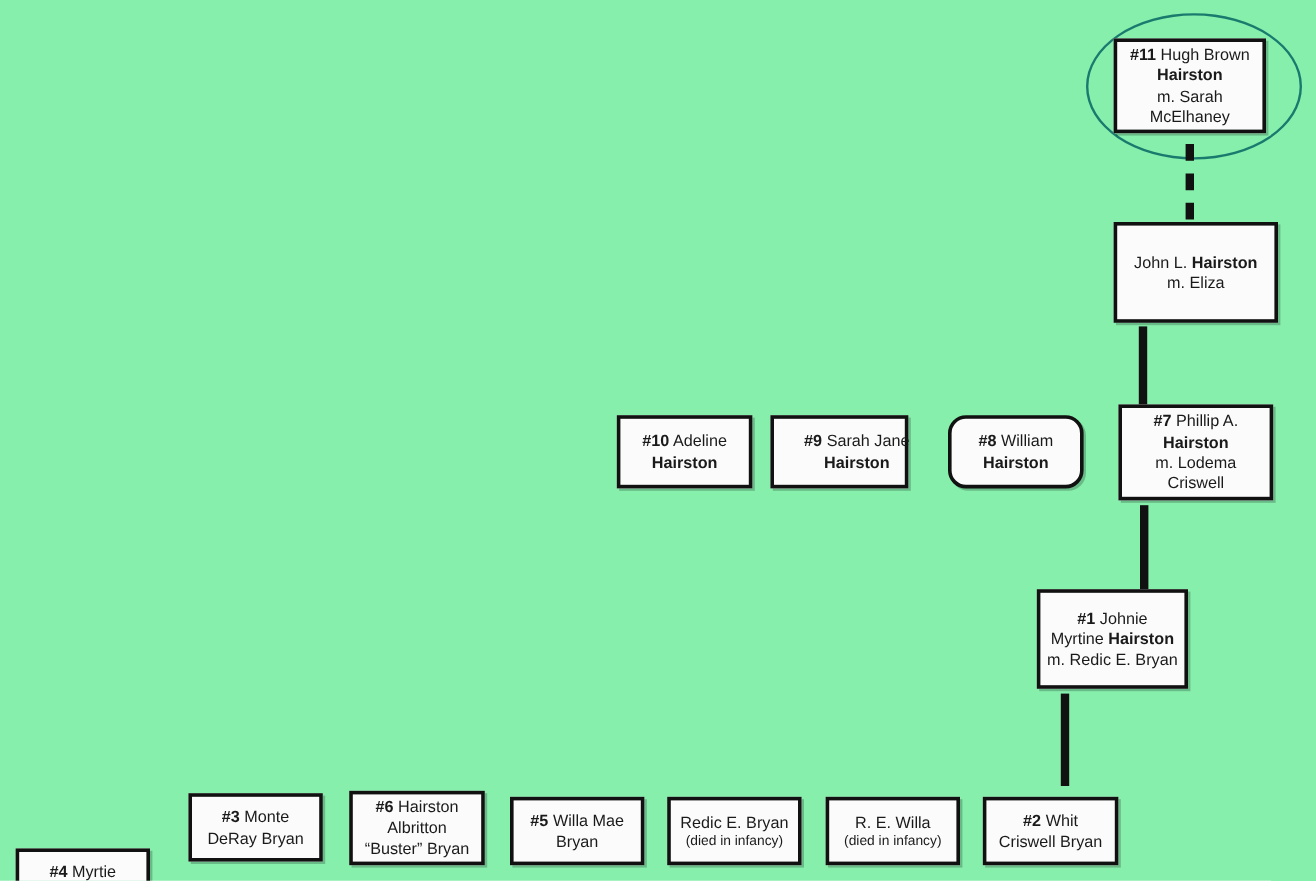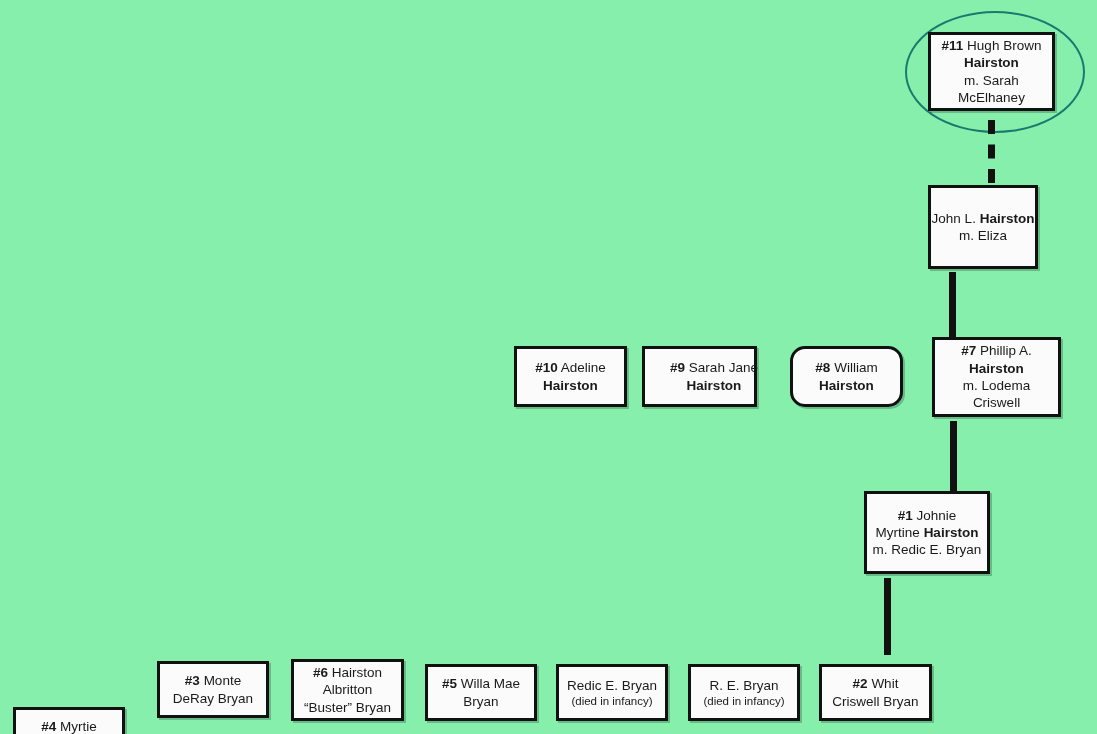--- a/index.html
+++ b/index.html
@@ -79,21 +79,21 @@
 
   <div class="node" style="left:928px; top:32px; width:127px; height:79px;">
     <span class="ln"><span class="num">#11</span><span> Hugh Brown</span></span>
     <span class="ln b">Hairston</span>
     <span class="ln">m. Sarah</span>
     <span class="ln">McElhaney</span>
   </div>
 
   <div class="conn-dashed" style="left:988px; top:120px; height:63px;"></div>
 
-  <div class="node" style="left:928px; top:185px; width:110px; height:84px;">
+  <div class="node" style="left:928px; top:185px; width:137px; height:84px;">
     <span class="ln"><span>John L. </span><span style="font-weight:bold">Hairston</span></span>
     <span class="ln">m. Eliza</span>
   </div>
 
   <div class="conn" style="left:949px; top:272px; width:7px; height:72px;"></div>
 
   <div class="node" style="left:514px; top:346px; width:113px; height:61px;text-align:center;">
     <span class="ln"><span class="num">#10</span><span> Adeline</span></span>
     <span class="ln b">Hairston</span>
   </div>
@@ -145,21 +145,21 @@
     <span class="ln"><span class="num">#5</span><span> Willa Mae</span></span>
     <span class="ln">Bryan</span>
   </div>
 
   <div class="node" style="left:556px; top:664px; width:112px; height:57px;">
     <span class="ln">Redic E. Bryan</span>
     <span class="ln small">(died in infancy)</span>
   </div>
 
   <div class="node" style="left:688px; top:664px; width:112px; height:57px;">
-    <span class="ln">R. E. Bryan</span>
+    <span class="ln">R. E. Willa</span>
     <span class="ln small">(died in infancy)</span>
   </div>
 
   <div class="node" style="left:819px; top:664px; width:113px; height:57px;">
     <span class="ln"><span class="num">#2</span><span> Whit</span></span>
     <span class="ln">Criswell Bryan</span>
   </div>
 
 </div>
 

